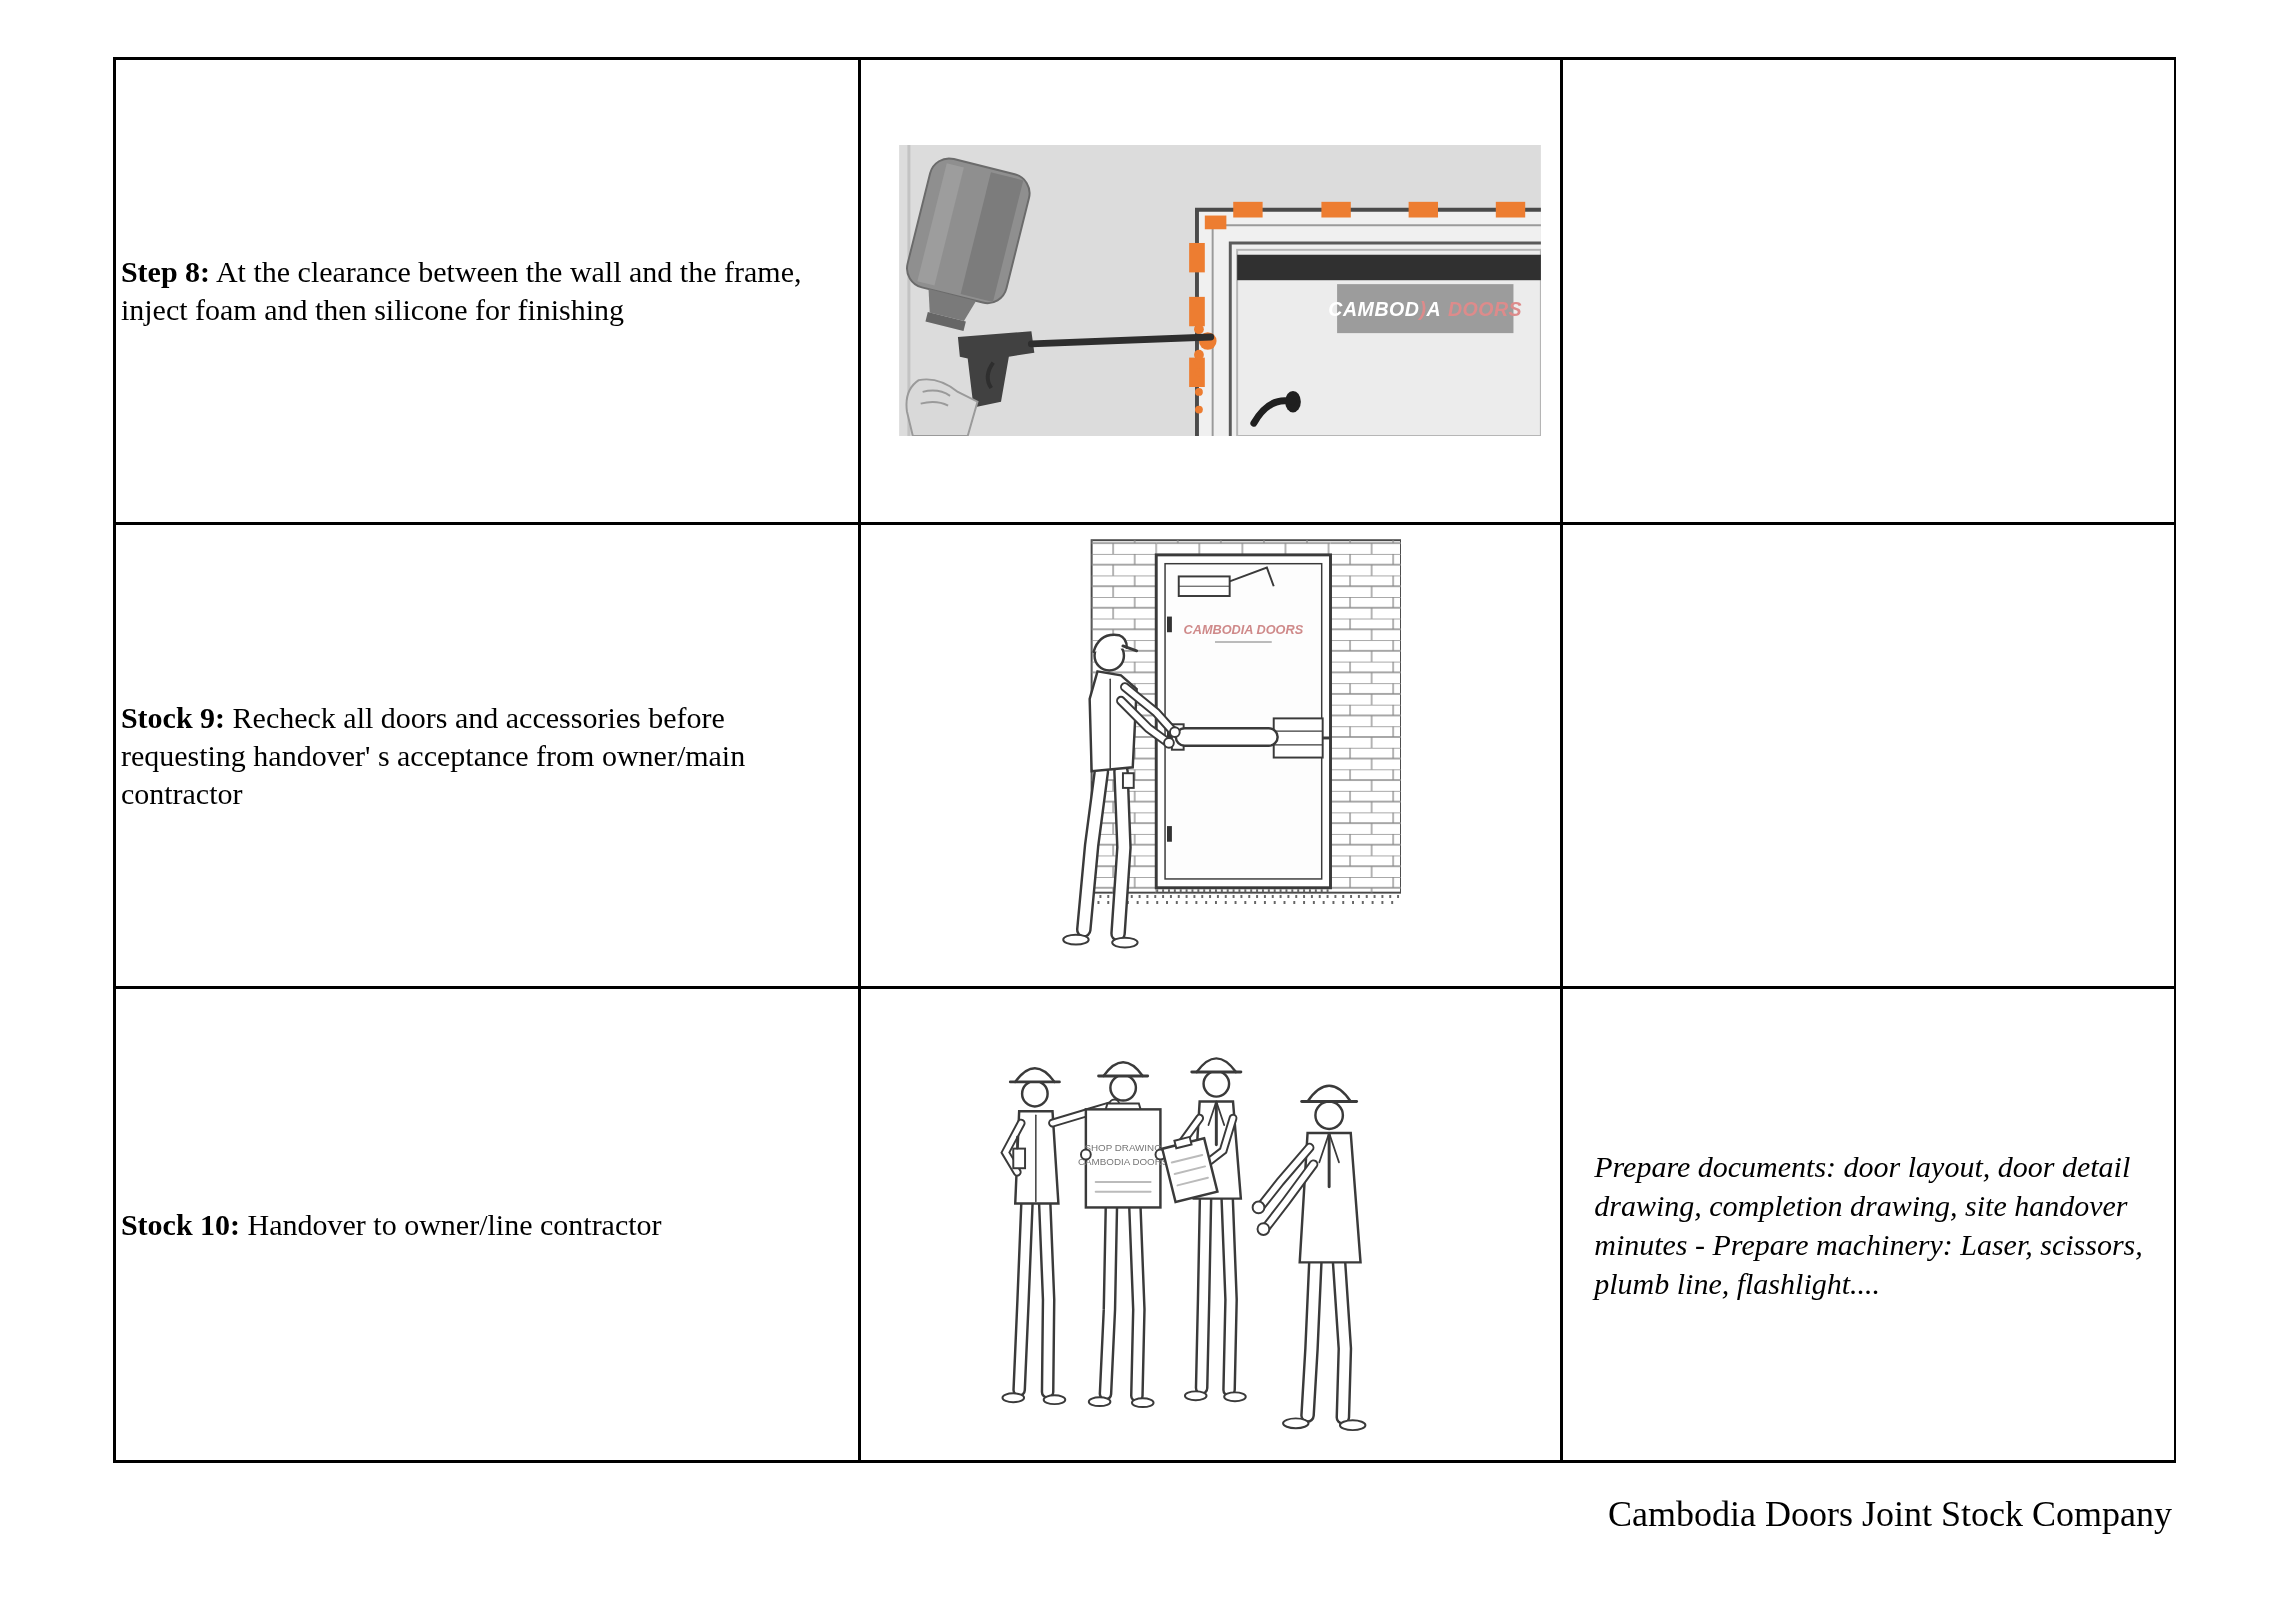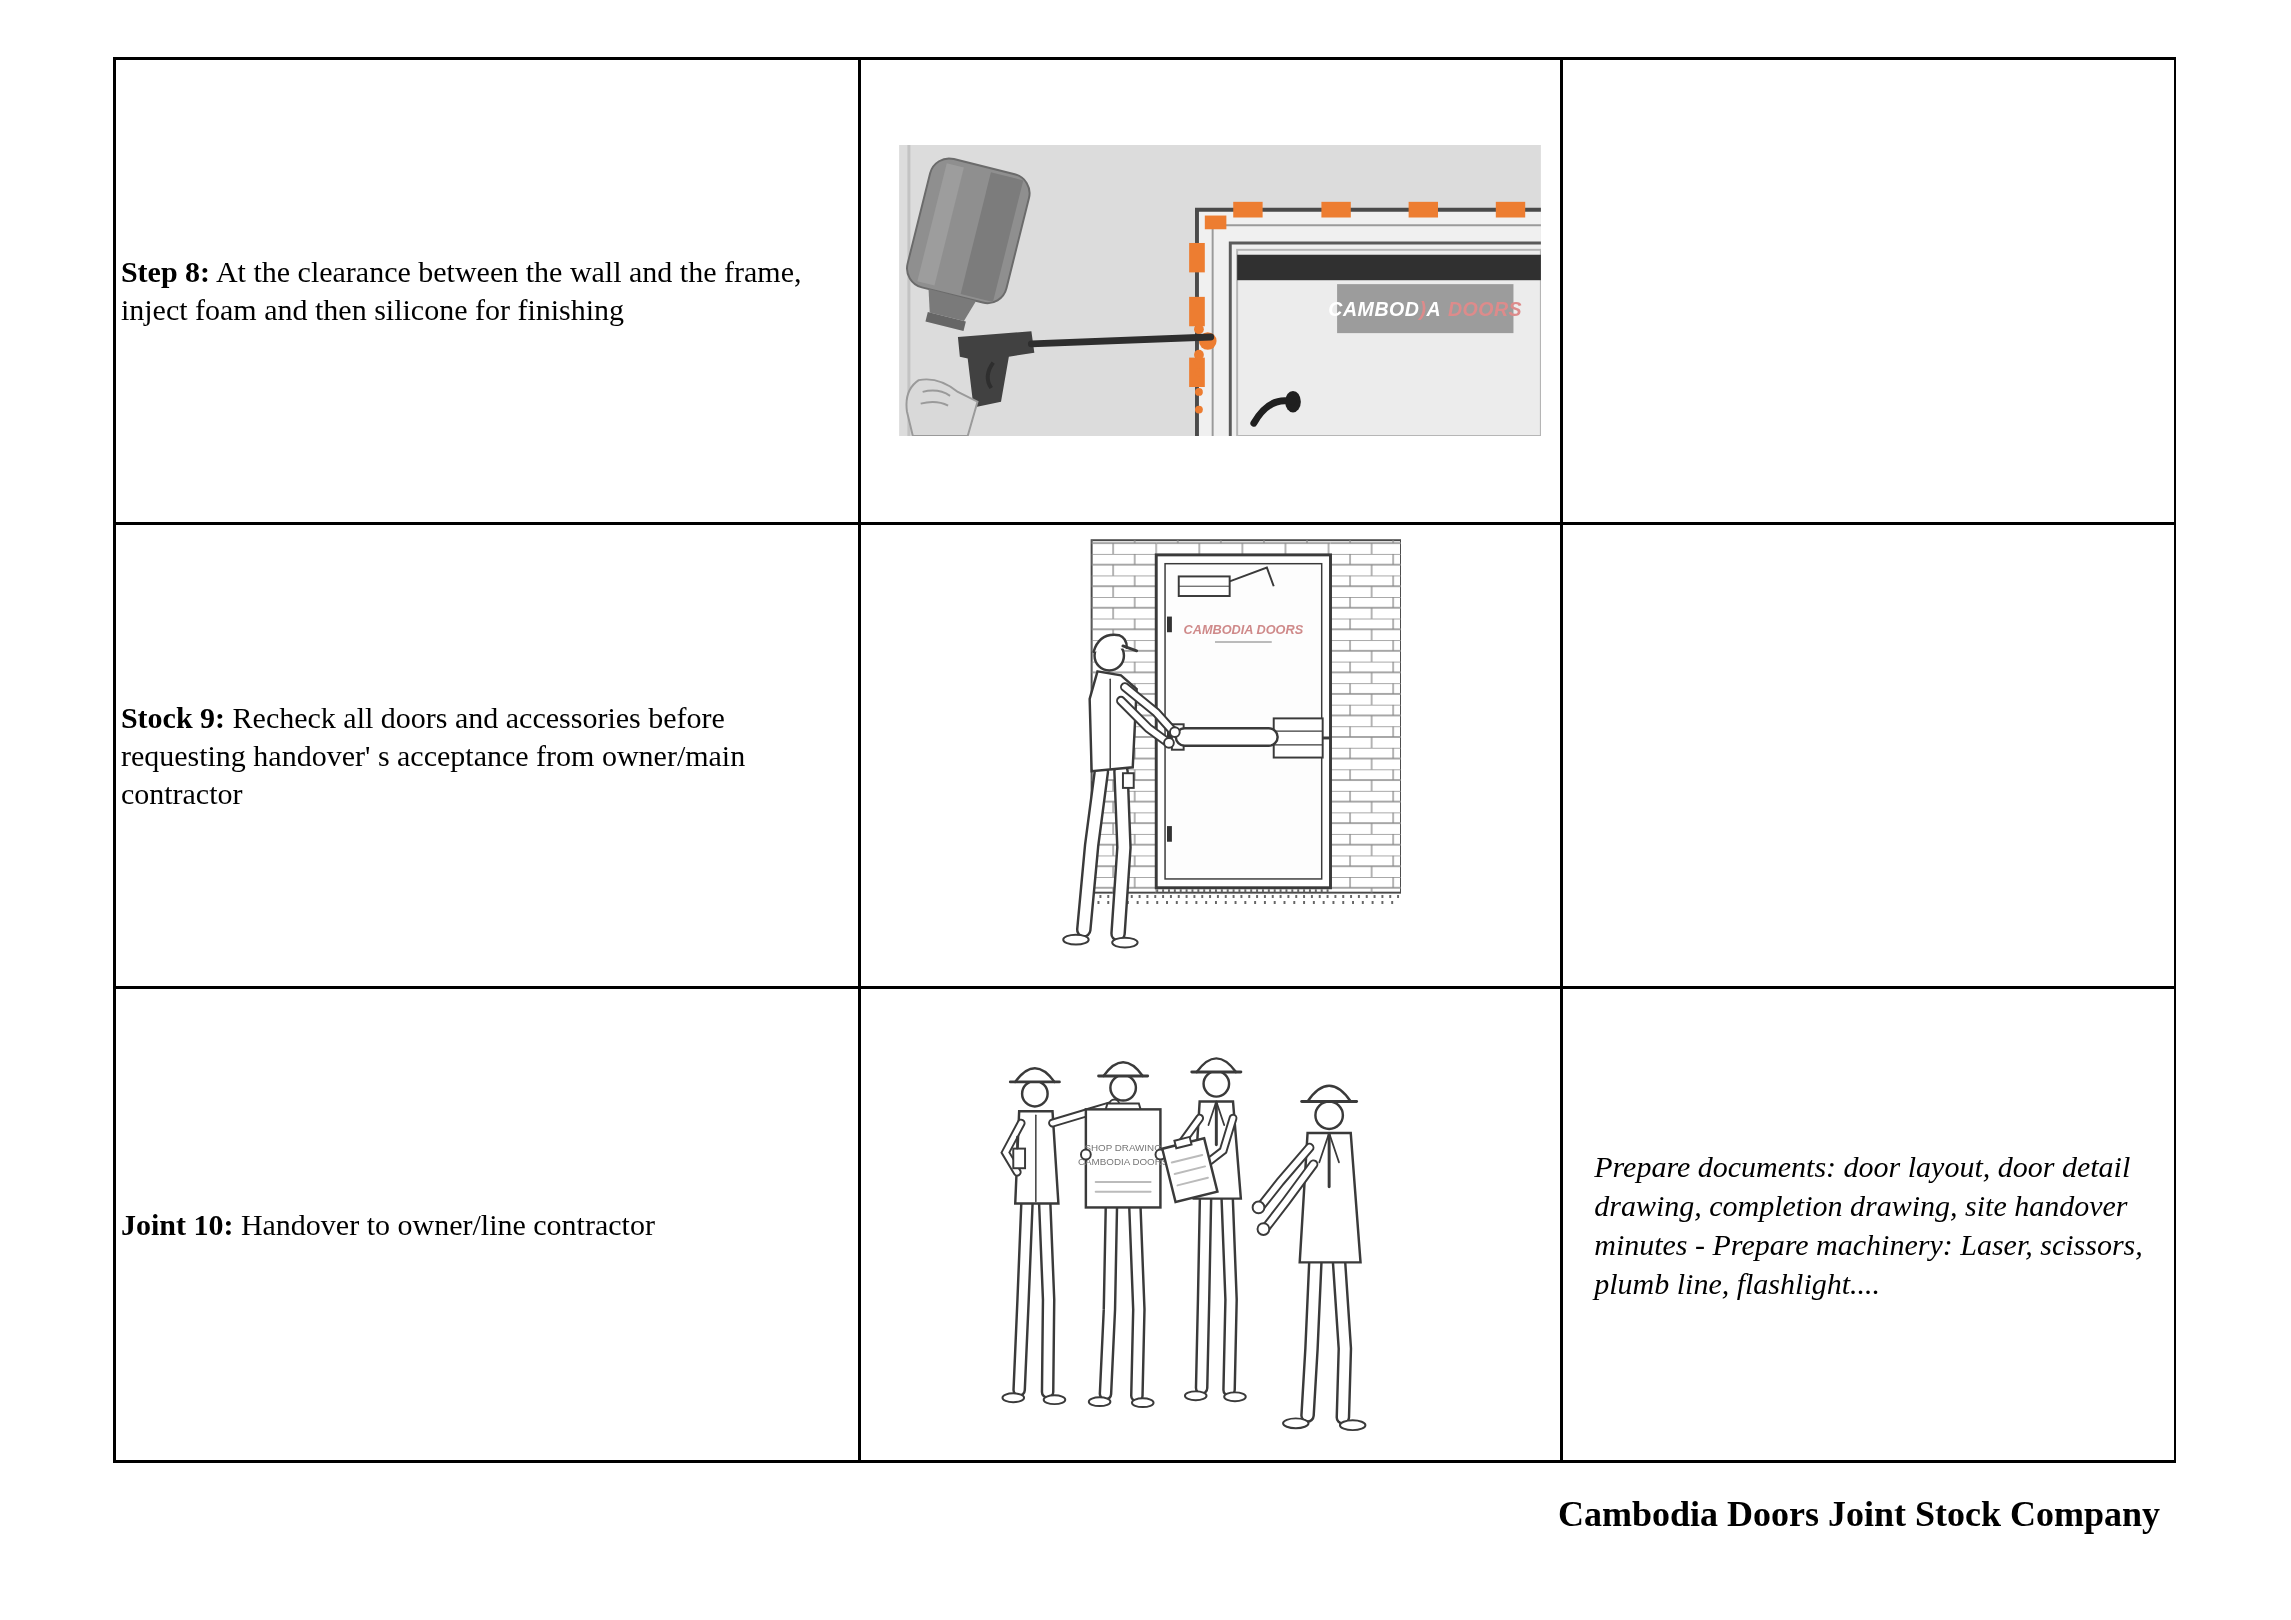--- a/index.html
+++ b/index.html
@@ -22,21 +22,21 @@
   .note-cell{display:flex;align-items:center;justify-content:center;
     text-align:left;padding:0 9.8px;}
   .note-text{font-style:italic;font-size:30px;line-height:39px;white-space:pre-line;}
 
   .illus{position:absolute;display:block;}
   .illus-foam{left:38px;top:85px;}
   .illus-recheck{left:166px;top:6.9px;}
   .illus-handover{left:115px;top:36px;}
 
   .footer-company{position:absolute;left:1558px;top:1492px;width:614px;
-    text-align:left;font-weight:bold;font-size:36px;line-height:45px;
+    text-align:right;font-weight:normal;font-size:36px;line-height:45px;
     font-family:"Liberation Serif",serif;}
 
   .logo-font{font-family:"Liberation Sans",sans-serif;font-weight:bold;font-style:italic;}
   .tiny-font{font-family:"Liberation Sans",sans-serif;}
 </style>
 </head>
 <body>
 
 <div class="page">
 
@@ -189,21 +189,21 @@
           <rect x="98" y="246" width="11" height="15" fill="#fff" stroke="#3a3a3a" stroke-width="2"></rect>
         </g>
       </svg>
     </div>
 
     <div class="cell bb note-cell">
       <div class="note-text"></div>
     </div>
 
     <div class="cell br text-cell">
-      <div class="step-para"><span class="step-label">Joint 10:</span> <span>Handover to owner/line contractor</span></div>
+      <div class="step-para"><span class="step-label">Stock 10:</span> <span>Handover to owner/line contractor</span></div>
     </div>
 
     <div class="cell br">
       <svg class="illus illus-handover" width="412" height="412" viewBox="0 0 420 420" stroke-linecap="round">
 
         <g>
           <path d="M52 180 L48 280 L44 372" stroke="#3a3a3a" stroke-width="14" fill="none"></path>
           <path d="M52 180 L48 280 L44 372" stroke="#fff" stroke-width="9" fill="none"></path>
           <path d="M70 180 L74 280 L73 374" stroke="#3a3a3a" stroke-width="14" fill="none"></path>
           <path d="M70 180 L74 280 L73 374" stroke="#fff" stroke-width="9" fill="none"></path>

